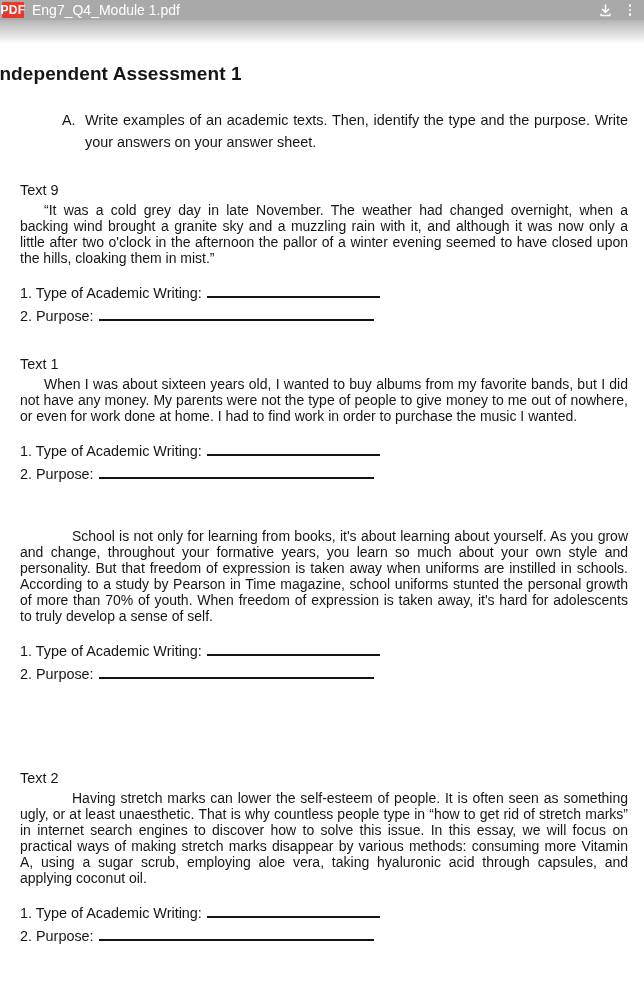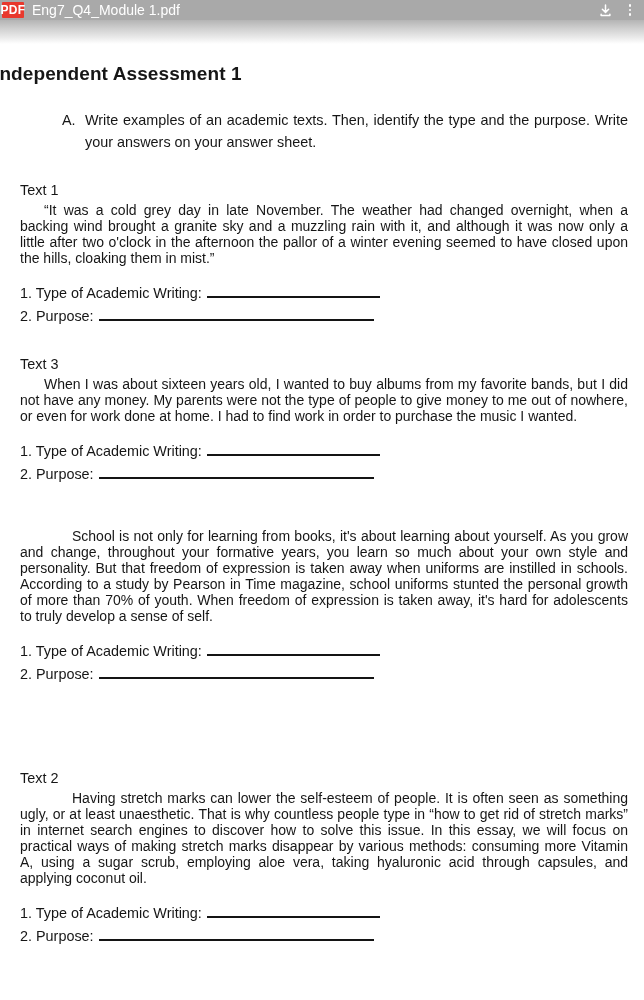--- a/index.html
+++ b/index.html
@@ -184,36 +184,36 @@
 <div id="pdf-page">
 
   <div class="page-heading">Independent Assessment 1</div>
 
   <div class="instruction">
     <span class="marker">A.</span>
     <span class="body">Write examples of an academic texts. Then, identify the type and the purpose. Write your answers on your answer sheet.</span>
   </div>
 
   <div class="text-block" id="text-block-1">
+    <div class="block-label">Text 9</div>
+    <div class="passage indent-sm">“It was a cold grey day in late November. The weather had changed overnight, when a backing wind brought a granite sky and a muzzling rain with it, and although it was now only a little after two o'clock in the afternoon the pallor of a winter evening seemed to have closed upon the hills, cloaking them in mist.”</div>
+    <div class="answer-lines">
+      <div class="answer-row">
+        <span class="a-label">1. Type of Academic Writing:</span>
+        <span class="a-rule rule-type"></span>
+      </div>
+      <div class="answer-row">
+        <span class="a-label">2. Purpose:</span>
+        <span class="a-rule rule-purpose"></span>
+      </div>
+    </div>
+  </div>
+
+  <div class="text-block" id="text-block-2">
     <div class="block-label">Text 1</div>
-    <div class="passage indent-sm">“It was a cold grey day in late November. The weather had changed overnight, when a backing wind brought a granite sky and a muzzling rain with it, and although it was now only a little after two o'clock in the afternoon the pallor of a winter evening seemed to have closed upon the hills, cloaking them in mist.”</div>
-    <div class="answer-lines">
-      <div class="answer-row">
-        <span class="a-label">1. Type of Academic Writing:</span>
-        <span class="a-rule rule-type"></span>
-      </div>
-      <div class="answer-row">
-        <span class="a-label">2. Purpose:</span>
-        <span class="a-rule rule-purpose"></span>
-      </div>
-    </div>
-  </div>
-
-  <div class="text-block" id="text-block-2">
-    <div class="block-label">Text 3</div>
     <div class="passage indent-sm">When I was about sixteen years old, I wanted to buy albums from my favorite bands, but I did not have any money. My parents were not the type of people to give money to me out of nowhere, or even for work done at home. I had to find work in order to purchase the music I wanted.</div>
     <div class="answer-lines">
       <div class="answer-row">
         <span class="a-label">1. Type of Academic Writing:</span>
         <span class="a-rule rule-type"></span>
       </div>
       <div class="answer-row">
         <span class="a-label">2. Purpose:</span>
         <span class="a-rule rule-purpose"></span>
       </div>

